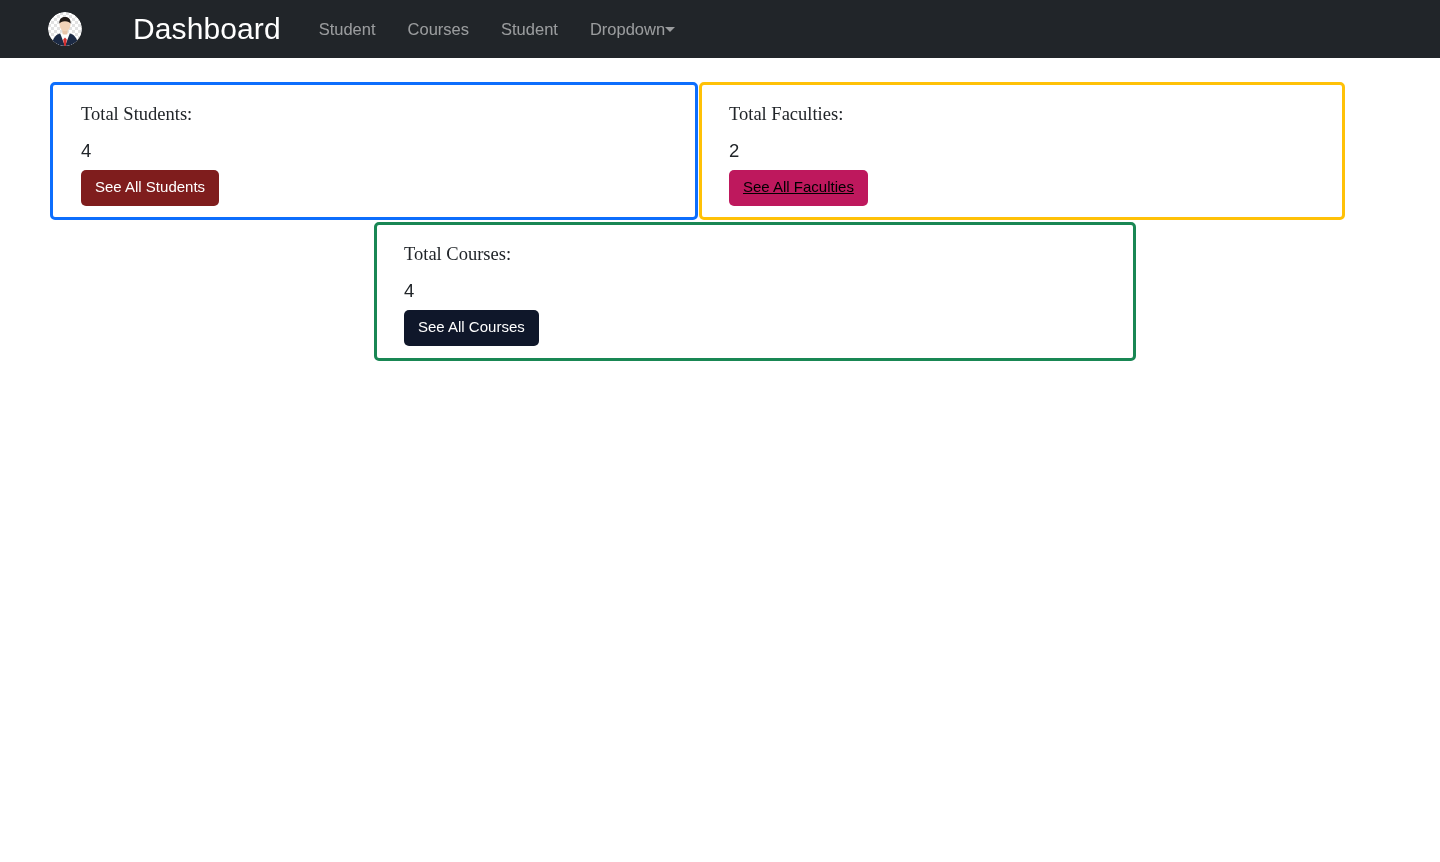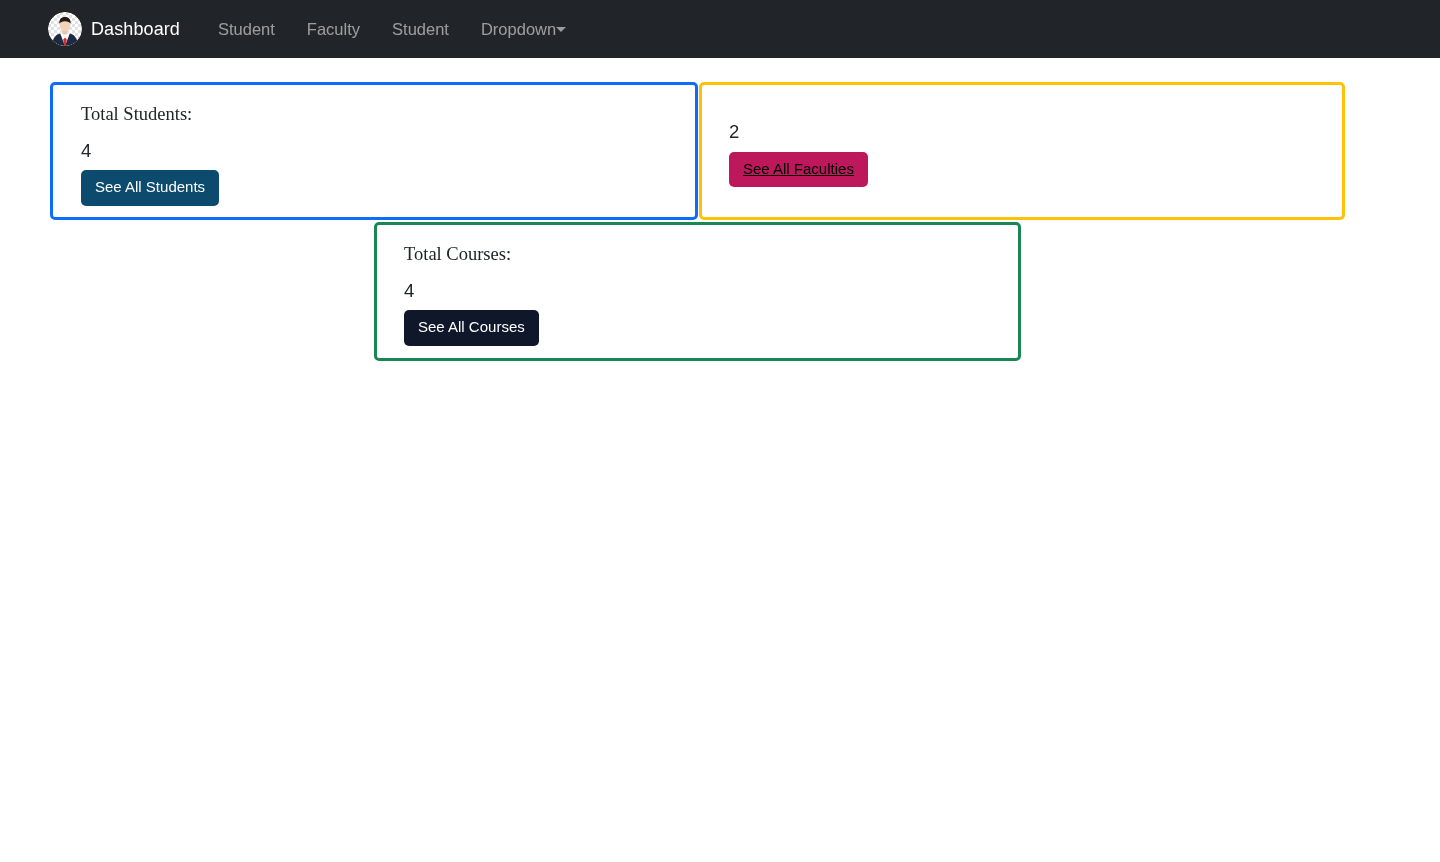--- a/index.html
+++ b/index.html
@@ -35,24 +35,25 @@
   }
   .brand-avatar {
     width: 34px;
     height: 34px;
     border-radius: 50%;
     display: block;
     flex: 0 0 auto;
   }
   .brand-text {
     color: #ffffff;
-    font-size: 18px;
+    font-size: 30px;
     line-height: 1;
     letter-spacing: 0.1px;
     white-space: nowrap;
+    margin-left: 42px;
   }
   .nav-links {
     display: flex;
     align-items: center;
     gap: 0px;
     list-style: none;
     margin: 0;
     padding: 0;
     justify-content: space-between;
   }
@@ -114,36 +115,36 @@
     white-space: nowrap;
   }
 
   
   #card-students {
     left: 50px;  top: 82px;
     width: 648px; height: 138px;
     border-color: #0d6efd;
     z-index: 3;
   }
-  .btn-primary { background: #0c4a6e; color: #ffffff; }
+  .btn-primary { background: #7f1d1d; color: #ffffff; }
 
   
   #card-faculties {
     left: 699px; top: 82px;
     width: 646px; height: 138px;
     border-color: #ffc107;
     z-index: 2;
     padding-left: 27px;
   }
   .btn-warning { background: #be185d; color: #000000; text-decoration: underline; }
 
   
   #card-courses {
     left: 374px; top: 222px;
-    width: 647px; height: 139px;
+    width: 762px; height: 139px;
     border-color: #198754;
     z-index: 1;
     padding-left: 27px;
   }
   .btn-success { background: #0f172a; color: #ffffff; }
 </style>
 </head>
 <body>
 
 <nav class="navbar">
@@ -183,21 +184,21 @@
       </svg>
     </span>
     <span class="brand-text">Dashboard</span>
   </a>
 
   <ul class="nav-links">
     <li class="nav-item">
       <a class="nav-link" href="#">Student</a>
     </li>
     <li class="nav-item">
-      <a class="nav-link" href="#">Faculty</a>
+      <a class="nav-link" href="#">Courses</a>
     </li>
     <li class="nav-item">
       <a class="nav-link" href="#">Student</a>
     </li>
     <li class="nav-item">
       <a class="nav-link dropdown-toggle" href="#">
         <span>Dropdown</span>
         <span class="caret"></span>
       </a>
     </li>
@@ -205,20 +206,21 @@
 
 </nav>
 
 <div class="card" id="card-students">
   <p class="card-title">Total Students:</p>
   <p class="card-count">4</p>
   <button class="card-btn btn-primary">See All Students</button>
 </div>
 
 <div class="card" id="card-faculties">
+  <p class="card-title">Total Faculties:</p>
   <p class="card-count">2</p>
   <button class="card-btn btn-warning">See All Faculties</button>
 </div>
 
 <div class="card" id="card-courses">
   <p class="card-title">Total Courses:</p>
   <p class="card-count">4</p>
   <button class="card-btn btn-success">See All Courses</button>
 </div>
 

